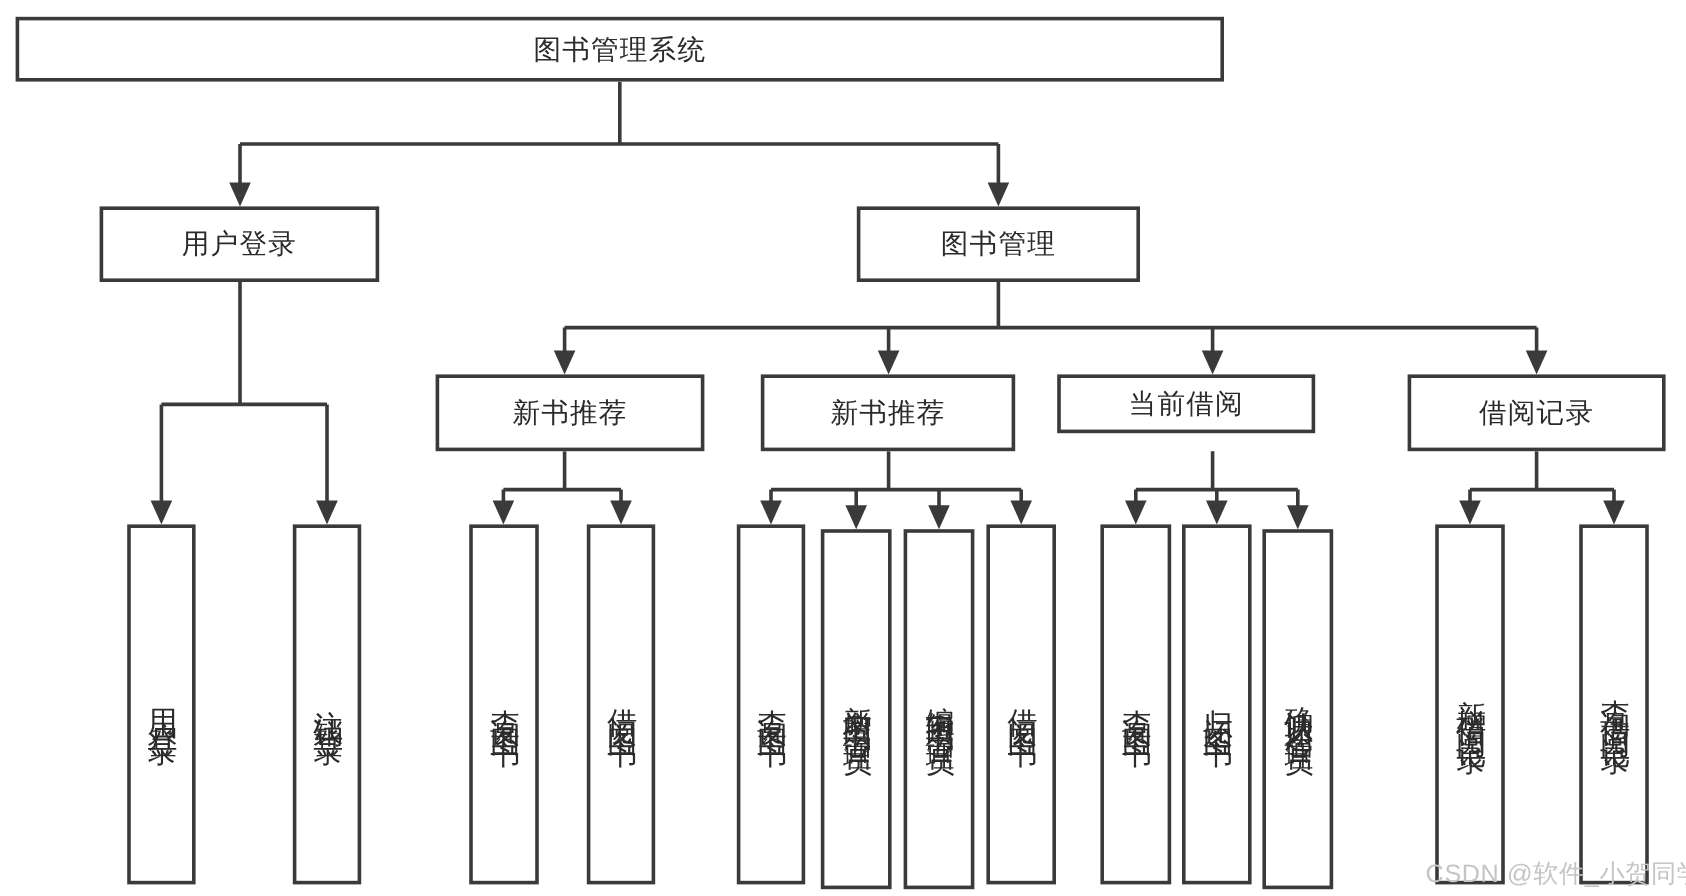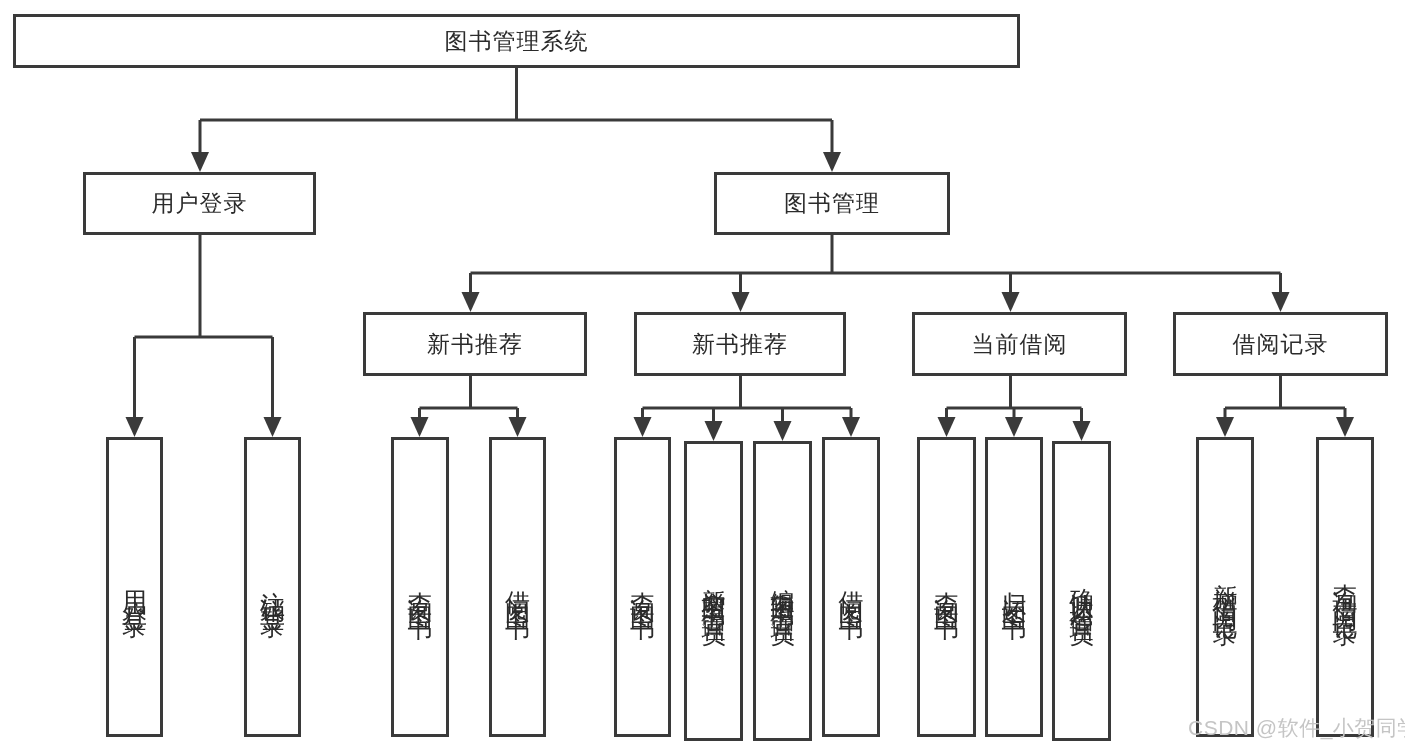--- a/index.html
+++ b/index.html
@@ -105,21 +105,21 @@
   <div class="node hbox" style="left:714px;top:172px;width:236px;height:63px">
     <span class="lbl">图书管理</span>
   </div>
 
   <div class="node hbox" style="left:363px;top:312px;width:224px;height:64px">
     <span class="lbl">新书推荐</span>
   </div>
   <div class="node hbox" style="left:634px;top:312px;width:212px;height:64px">
     <span class="lbl">新书推荐</span>
   </div>
-  <div class="node hbox" style="left:912px;top:312px;width:215px;height:64px">
+  <div class="node hbox" style="left:881px;top:312px;width:215px;height:49px">
     <span class="lbl">当前借阅</span>
   </div>
   <div class="node hbox" style="left:1173px;top:312px;width:215px;height:64px">
     <span class="lbl">借阅记录</span>
   </div>
 
   <div class="node vbox" style="left:106px;top:437px;width:57px;height:300px">
     <span class="lbl">用户登录</span>
   </div>
   <div class="node vbox" style="left:244px;top:437px;width:57px;height:300px">

